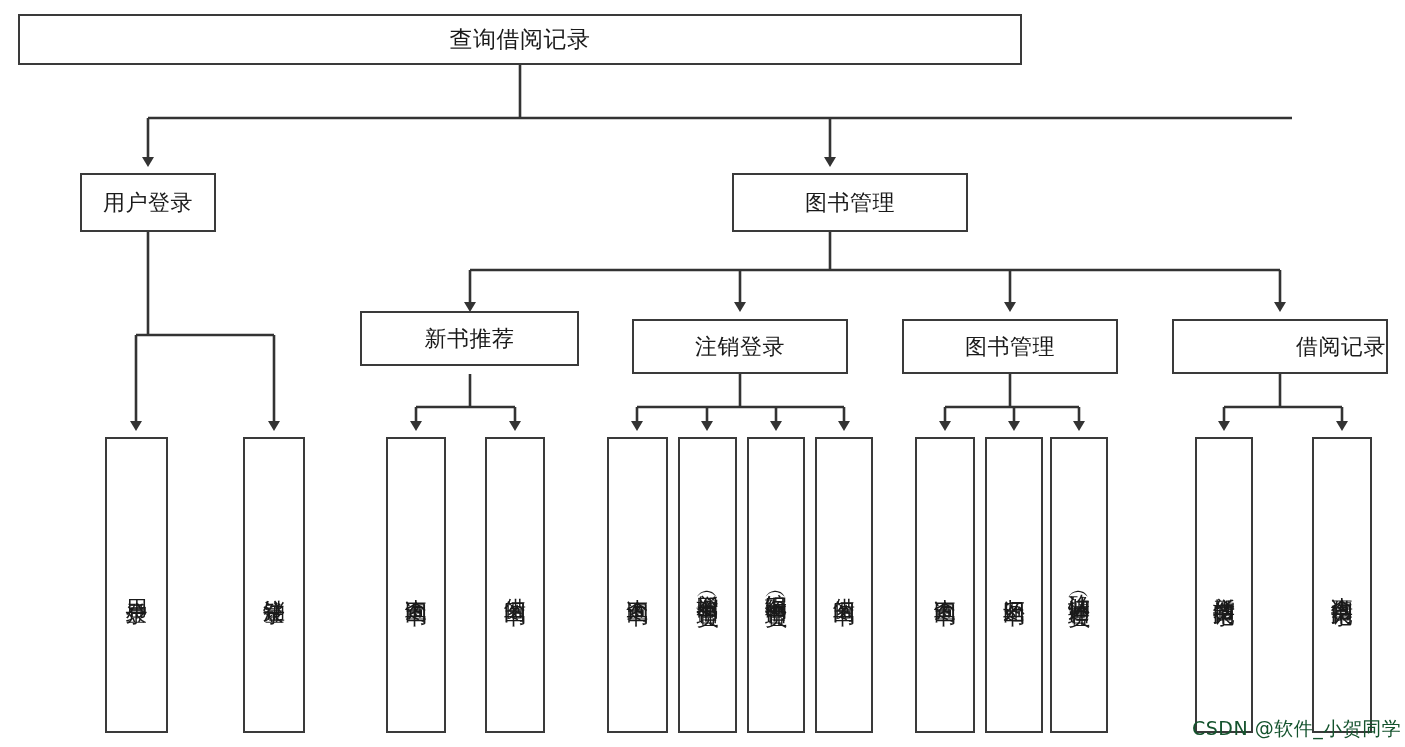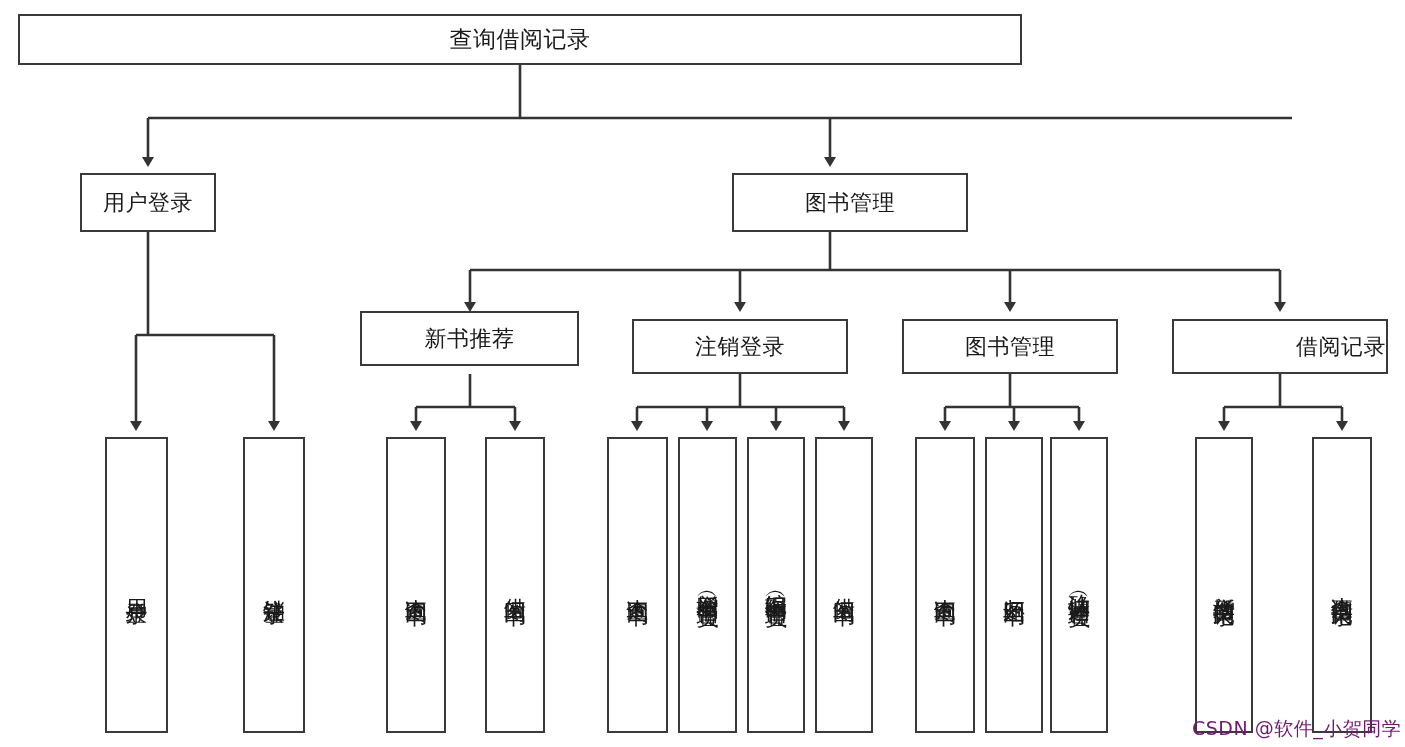--- a/index.html
+++ b/index.html
@@ -57,21 +57,21 @@
   .node.vert .vtext {
     writing-mode: vertical-rl;
     text-orientation: upright;
     letter-spacing: 2px;
     display: block;
     max-height: 100%;
   }
   .watermark {
     position: absolute;
     font-size: 19px;
-    color: #701a75;
+    color: #14532d;
     white-space: nowrap;
     letter-spacing: 0.5px;
   }
 </style>
 </head>
 <body>
 
 <div id="canvas">
 
   <svg class="wires" viewBox="0 0 1405 747" xmlns="http://www.w3.org/2000/svg">

